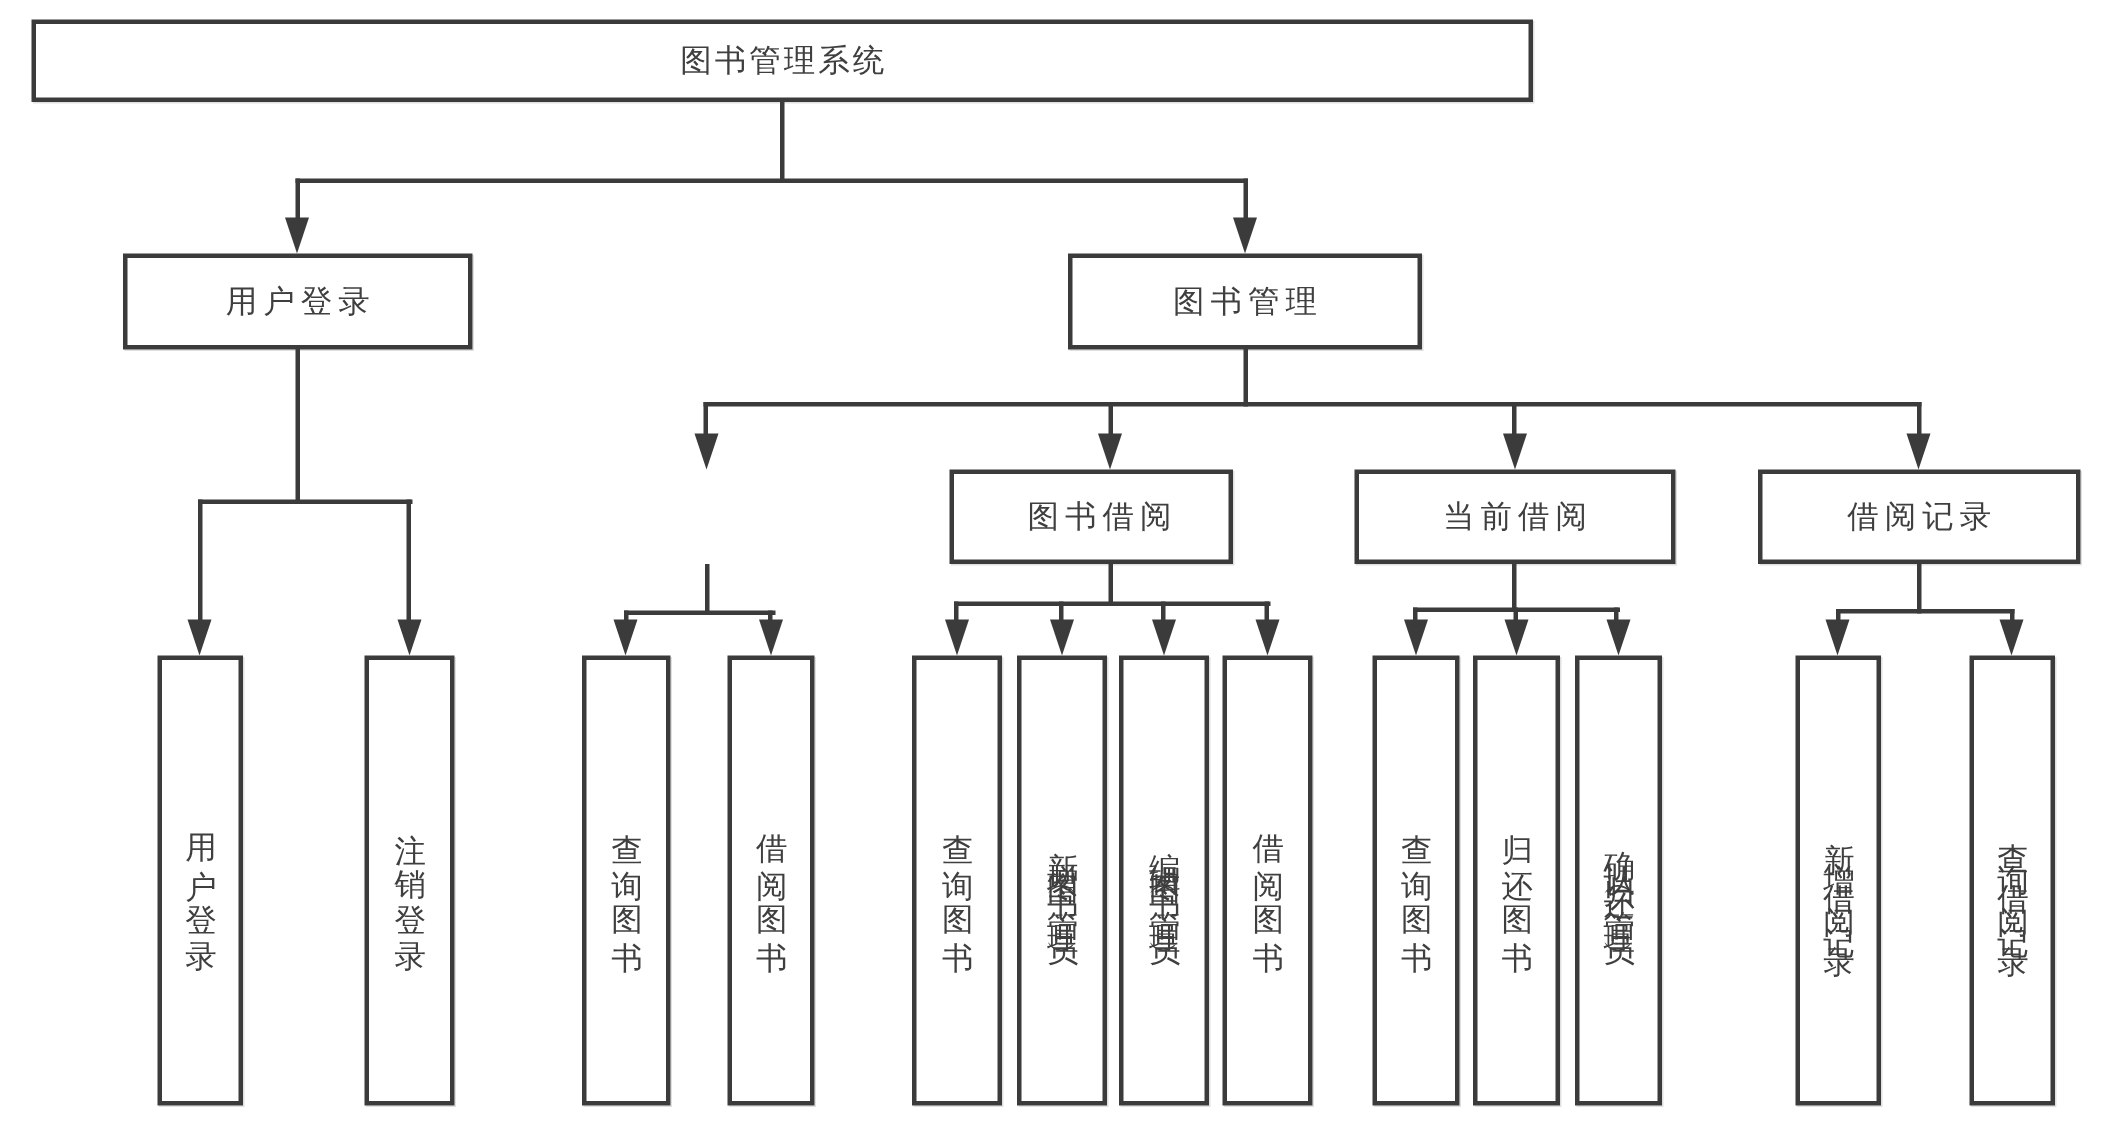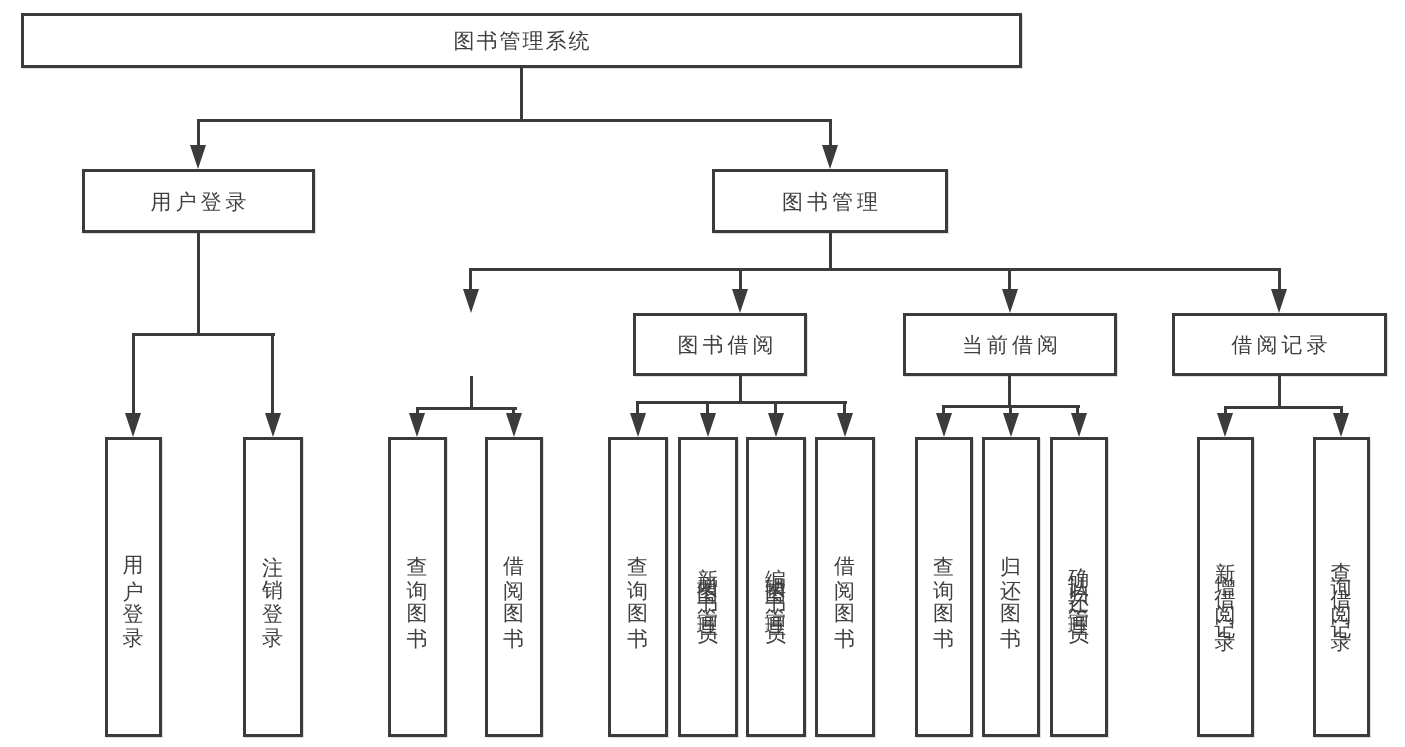--- a/index.html
+++ b/index.html
@@ -85,21 +85,21 @@
   <div class="hline" style="left:469px; top:268px; width:812px;"></div>
   <div class="vline" style="left:469px; top:268px; height:26px;"></div>
   <div class="arrow" style="left:463px; top:289px;"></div>
   <div class="vline" style="left:739px; top:268px; height:26px;"></div>
   <div class="arrow" style="left:732px; top:289px;"></div>
   <div class="vline" style="left:1008px; top:268px; height:26px;"></div>
   <div class="arrow" style="left:1002px; top:289px;"></div>
   <div class="vline" style="left:1278px; top:268px; height:26px;"></div>
   <div class="arrow" style="left:1271px; top:289px;"></div>
 
-  <div class="box h" style="left:633px; top:313px; width:174px; height:63px;padding-left:11px;">图书借阅</div>
+  <div class="box h" style="left:633px; top:313px; width:189px; height:63px;padding-left:11px;">图书借阅</div>
   <div class="box h" style="left:1172px; top:313px; width:215px; height:63px;">借阅记录</div>
   <div class="box h" style="left:903px; top:313px; width:214px; height:63px;">当前借阅</div>
 
   <div class="vline" style="left:470px; top:376px; height:34px;"></div>
   <div class="hline" style="left:416px; top:407px; width:101px;"></div>
   <div class="vline" style="left:416px; top:407px; height:12px;"></div>
   <div class="arrow" style="left:409px; top:413px;"></div>
   <div class="vline" style="left:512px; top:407px; height:12px;"></div>
   <div class="arrow" style="left:506px; top:413px;"></div>
 

